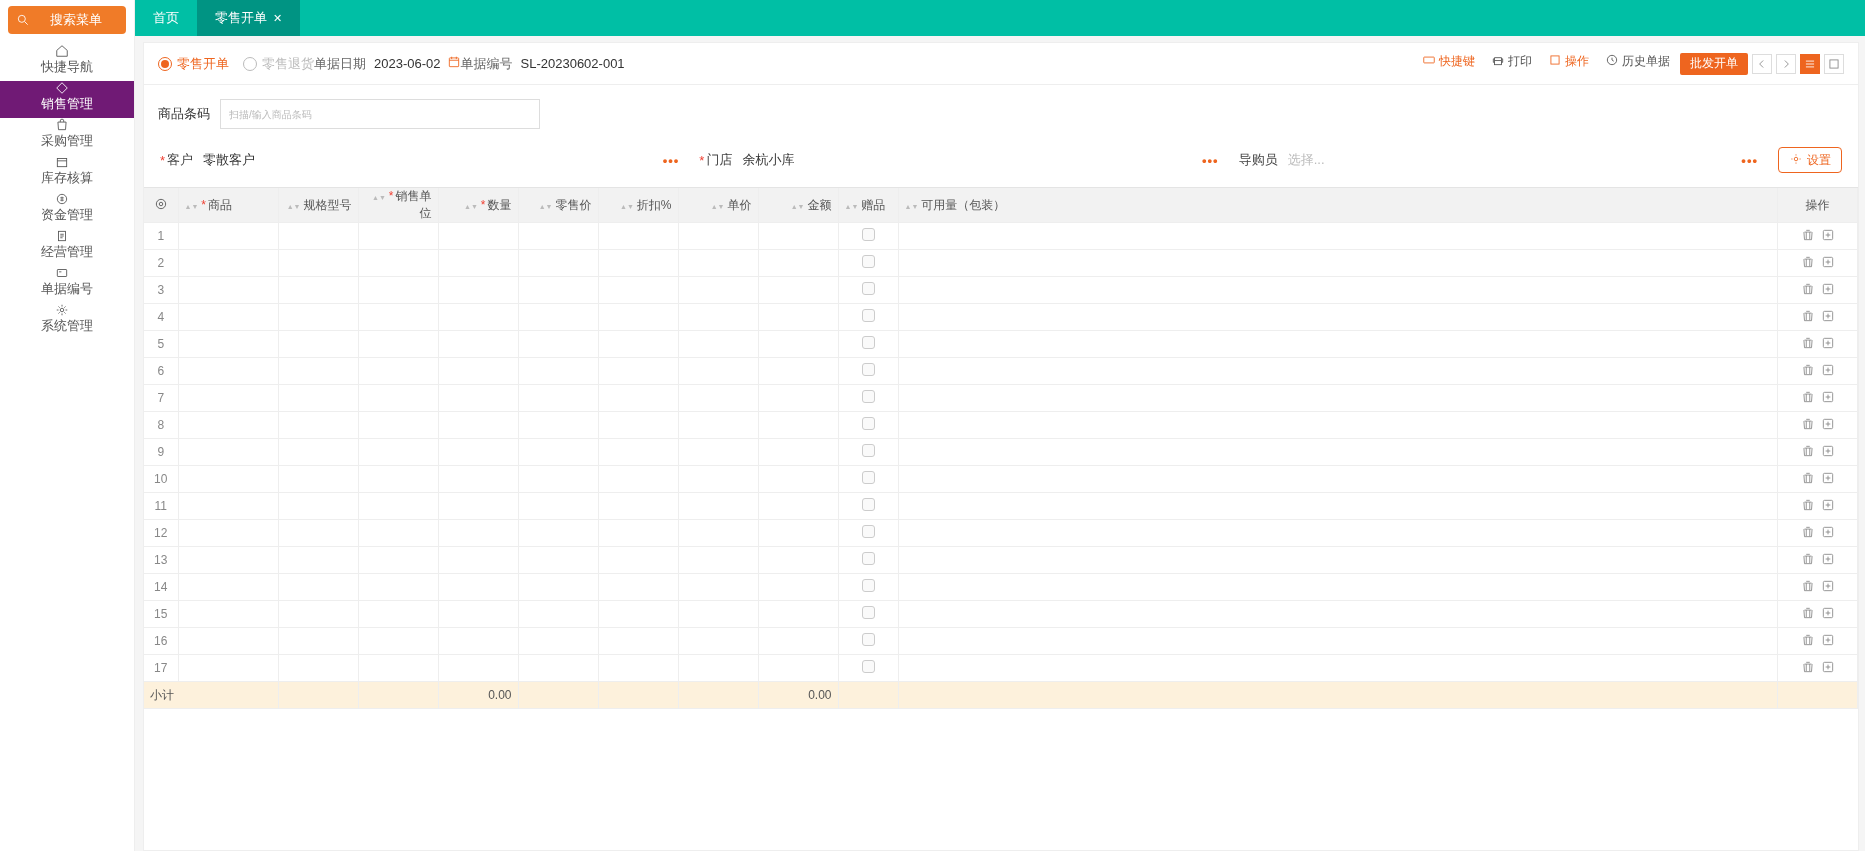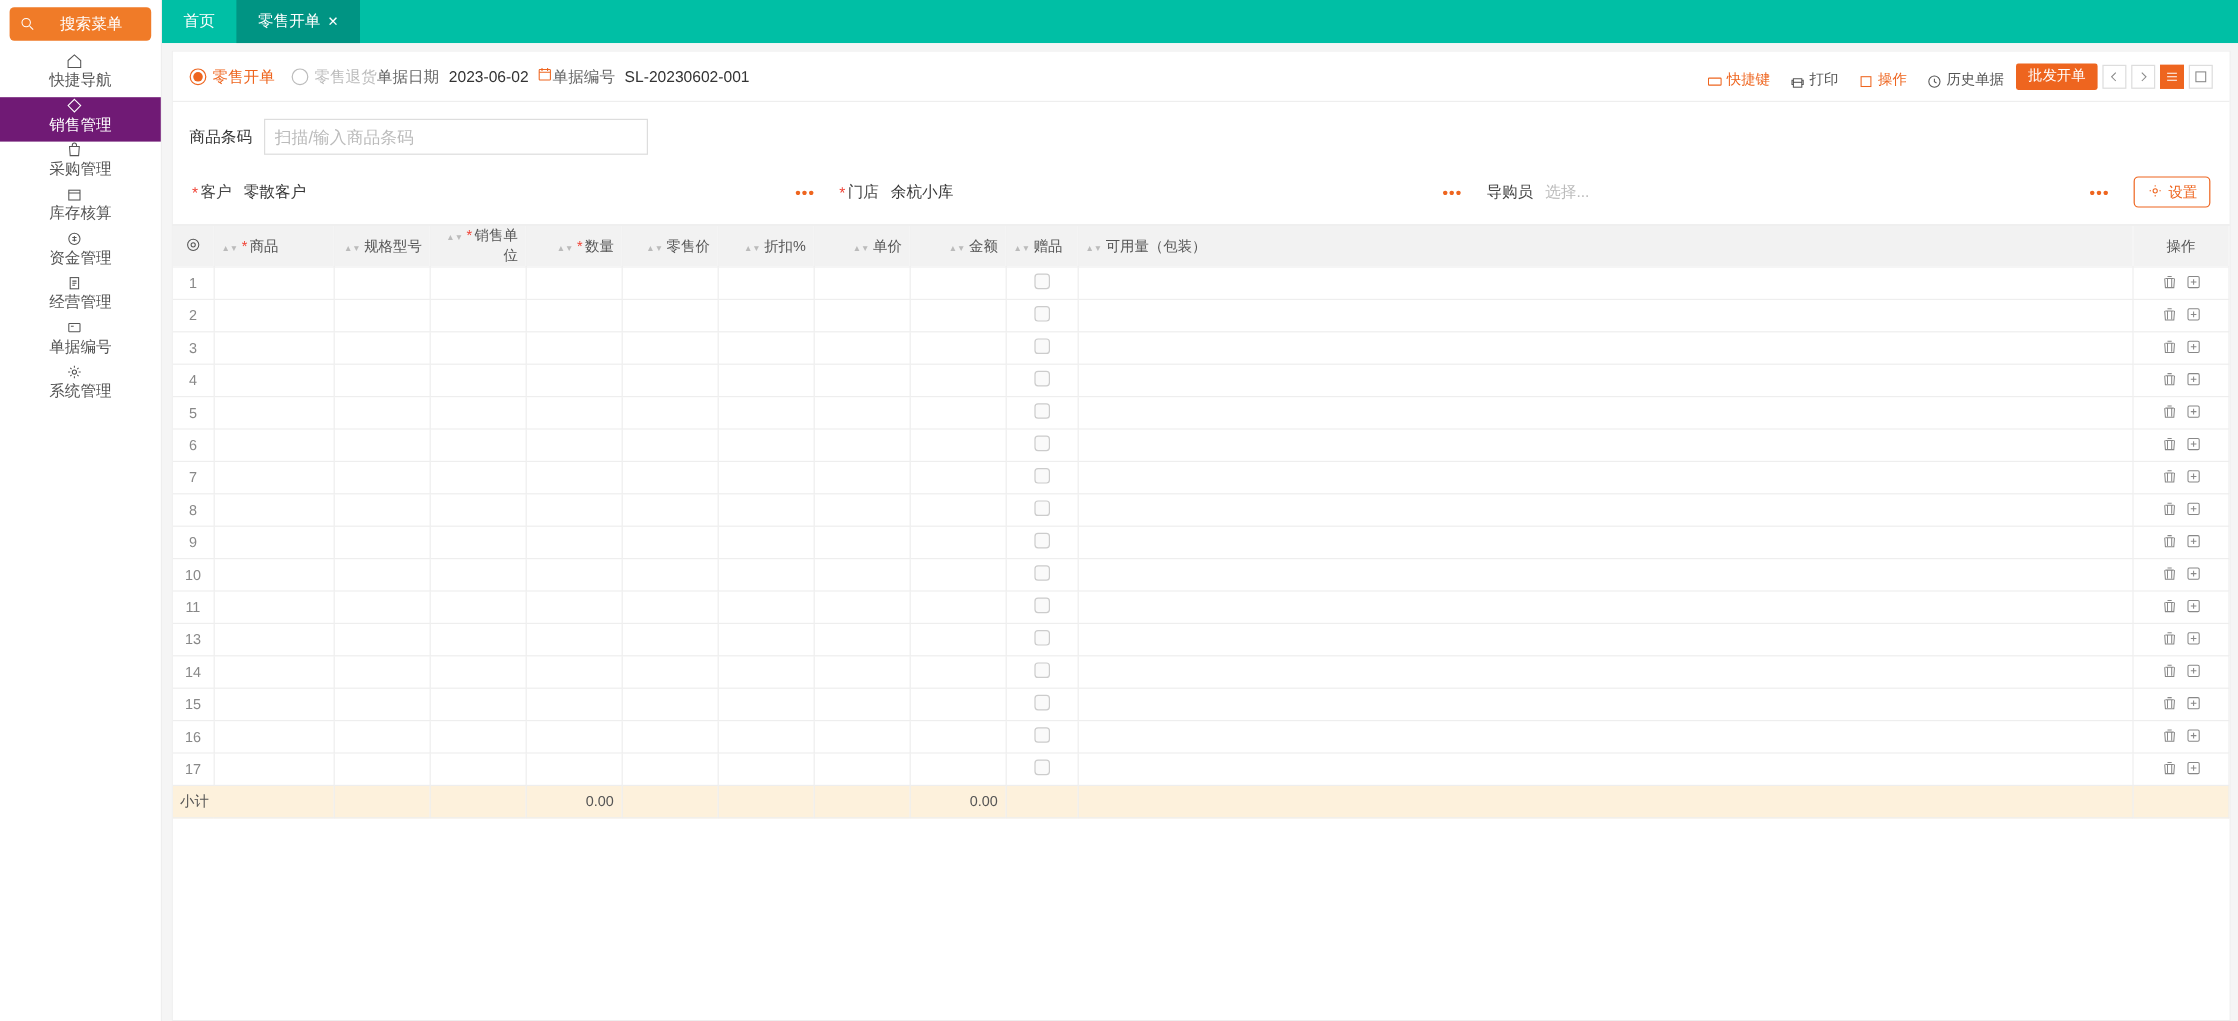--- a/index.html
+++ b/index.html
@@ -31,31 +31,31 @@
     .radio-grp { display:flex; align-items:center; gap:14px; }
     .radio { display:flex; align-items:center; cursor:pointer; }
     .radio .dot { width:14px;height:14px;border-radius:50%;border:1px solid #bbb;margin-right:5px;
       display:flex;align-items:center;justify-content:center;}
     .radio.sel .dot{border-color:#ee651f;}
     .radio.sel .dot::after{content:"";width:8px;height:8px;border-radius:50%;background:#ee651f;}
     .radio.sel span{color:#ee651f;}
     .hdr-label{color:#666;}
     .hdr-value{margin-left:8px;}
     .toolbar{margin-left:auto;display:flex;align-items:center;gap:4px;}
-    .tbtn{display:flex;align-items:flex-end;height:22px;padding:0 6px;cursor:pointer;color:#555;font-size:12px;gap:3px;}
+    .tbtn{display:flex;align-items:flex-start;height:22px;padding:0 6px;cursor:pointer;color:#555;font-size:12px;gap:3px;}
     .tbtn.orange{color:#ee651f;}
     .tbtn-ico{display:flex;}
     .batch{background:#ee651f;color:#fff;padding:0 10px;height:22px;display:flex;align-items:center;border-radius:2px;cursor:pointer;font-size:12px;}
     .nav-sq{width:20px;height:20px;border:1px solid #ddd;display:flex;align-items:center;justify-content:center;cursor:pointer;color:#888;}
     .nav-sq.orange{background:#ee651f;border-color:#ee651f;color:#fff;}
 
     
     .barcode-row{display:flex;align-items:center;padding:14px 14px 8px;}
     .barcode-row label{margin-right:10px;color:#333;}
-    .barcode-input{width:320px;height:30px;border:1px solid #ddd;padding:0 8px;font-size:14px;}
+    .barcode-input{width:320px;height:30px;border:1px solid #ddd;padding:0 8px;font-size:10px;}
     .barcode-input::placeholder{color:#bbb;}
 
     
     .filter-row{display:flex;padding:10px 16px 14px;gap:0;}
     .filter-cell{flex:1;display:flex;align-items:center;padding-right:20px;}
     .req{color:#f04134;margin-right:2px;}
     .flabel{color:#444;margin-right:10px;white-space:nowrap;}
     .fval{flex:1;}
     .fph{color:#bbb;}
     .dots{color:#ee651f;letter-spacing:1px;cursor:pointer;font-weight:bold;}
@@ -564,20 +564,43 @@
                         <path d="M6 7h12M9 7v12M15 7v12M5 7l1 13h12l1-13M9 4h6"></path>
                       </svg>
                     </span><span class="op-ico">
                       <svg viewBox="0 0 24 24">
                         <rect x="4" y="4" width="16" height="16" rx="2"></rect>
                         <path d="M12 8v8M8 12h8"></path>
                       </svg>
                     </span></td>
                 </tr>
                 <tr>
+                  <td class="rownum">12</td>
+                  <td></td>
+                  <td></td>
+                  <td></td>
+                  <td></td>
+                  <td></td>
+                  <td></td>
+                  <td></td>
+                  <td></td>
+                  <td class="center"><span class="chk"></span></td>
+                  <td></td>
+                  <td class="center"><span class="op-ico">
+                      <svg viewBox="0 0 24 24">
+                        <path d="M6 7h12M9 7v12M15 7v12M5 7l1 13h12l1-13M9 4h6"></path>
+                      </svg>
+                    </span><span class="op-ico">
+                      <svg viewBox="0 0 24 24">
+                        <rect x="4" y="4" width="16" height="16" rx="2"></rect>
+                        <path d="M12 8v8M8 12h8"></path>
+                      </svg>
+                    </span></td>
+                </tr>
+                <tr>
                   <td class="rownum">13</td>
                   <td></td>
                   <td></td>
                   <td></td>
                   <td></td>
                   <td></td>
                   <td></td>
                   <td></td>
                   <td></td>
                   <td class="center"><span class="chk"></span></td>

